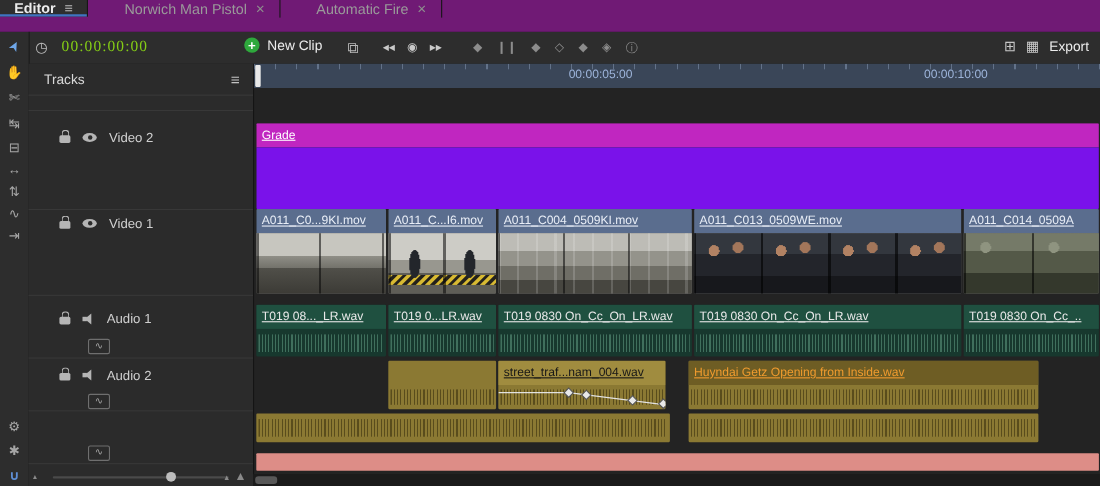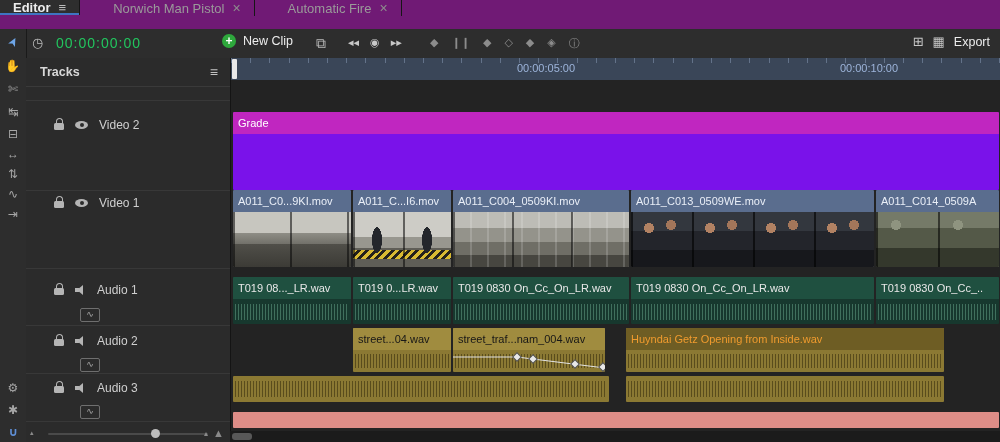--- a/index.html
+++ b/index.html
@@ -13,22 +13,22 @@
        border-right:1px solid #161616;cursor:default;}
   .tab.active{background:#2e2e2e;color:#ececec;font-weight:bold;
        box-shadow:inset 0 -2px 0 var(--accent,#3f74c2);}
   .tab .close{color:#8d8d8d;font-size:14px;font-weight:normal;}
   .tab .burger{color:#bdbdbd;font-size:13px;font-weight:normal;}
 
   
   .toolbar{position:absolute;left:26px;top:29px;width:974px;height:29px;background:#2d2d2d;
            border-bottom:1px solid #1a1a1a;}
   .tb-clock{position:absolute;left:6px;top:6px;font-size:13px;color:#b9b9b9;}
-  .tb-timecode{position:absolute;left:30px;top:6px;font-size:14px;color:#22c55e;
-               font-family:Liberation Sans, sans-serif;letter-spacing:1px;}
+  .tb-timecode{position:absolute;left:30px;top:6px;font-size:14px;color:#84cc16;
+               font-family:Liberation Serif, serif;letter-spacing:1px;}
   .tb-newclip{position:absolute;left:196px;top:5px;display:flex;align-items:center;gap:7px;
               font-size:12.5px;color:#ececec;}
   .plus-circle{width:14px;height:14px;border-radius:50%;background:var(--green,#2ea83c);
                color:#fff;font-size:12px;line-height:14px;text-align:center;font-weight:bold;}
   .tb-dup{position:absolute;left:290px;top:6px;font-size:14px;color:#b9b9b9;}
   .tb-play{position:absolute;left:322px;top:7px;display:flex;gap:11px;font-size:11px;color:#c9c9c9;}
   .tb-markers{position:absolute;left:404px;top:7px;display:flex;gap:13px;font-size:11px;color:#8c8c8c;}
   .tb-export{position:absolute;right:10px;top:5px;display:flex;align-items:center;gap:9px;
              font-size:12.5px;color:#ececec;}
   .tb-export .xicon{color:#c6c6c6;font-size:13px;}
@@ -37,21 +37,21 @@
   .toolcol{position:absolute;left:0;top:29px;width:26px;height:413px;background:#2d2d2d;
            border-right:1px solid #1a1a1a;}
   .tool{position:absolute;left:0;width:26px;text-align:center;font-size:12px;color:#a6a6a6;}
   .tool-pointer{color:#6ea6e8;}
   .tool-pointer span{display:inline-block;transform:rotate(-62deg);}
   .tool-magnet{color:#5f8fd6;font-weight:bold;}
 
   
   .tpanel{position:absolute;left:26px;top:58px;width:204px;height:384px;background:#2b2b2b;}
   .tp-head{height:28px;display:flex;align-items:center;padding:0 12px 0 14px;font-size:12.5px;
-           color:#d8d8d8;border-bottom:1px solid #3a3a3a;font-weight:bold;}
+           color:#d8d8d8;border-bottom:1px solid #3a3a3a;}
   .tp-head .burger{margin-left:auto;color:#c2c2c2;font-size:14px;}
   .tp-sep{position:absolute;left:0;width:204px;height:1px;background:#383838;}
   .tp-row{position:absolute;left:0;width:204px;height:22px;display:flex;align-items:center;
           gap:11px;padding-left:28px;box-sizing:border-box;font-size:12px;color:#cfcfcf;}
   .ic-lock{position:relative;width:10px;height:7px;background:#b5b5b5;border-radius:1.5px;margin-top:3px;}
   .ic-lock::before{content:"";position:absolute;top:-5px;left:1.5px;width:5px;height:5px;
           border:1.5px solid #b5b5b5;border-bottom:none;border-radius:4px 4px 0 0;}
   .ic-eye{position:relative;width:13px;height:8px;background:#b5b5b5;border-radius:50%;}
   .ic-eye::after{content:"";position:absolute;left:4.5px;top:2px;width:4px;height:4px;
           border-radius:50%;background:#2b2b2b;}
@@ -72,21 +72,21 @@
   .timeline{position:absolute;left:230px;top:58px;width:770px;height:384px;background:#232323;
             border-left:1px solid #141414;}
   .ruler{position:absolute;left:0;top:0;width:770px;height:22px;background:#3a4658;overflow:hidden;text-align:center;}
   .ruler::before{content:"";position:absolute;left:0;top:0;right:0;height:5px;
       background:repeating-linear-gradient(90deg,rgba(160,180,210,.4) 0 1px,transparent 1px 19.2px);}
   .rlabel{position:absolute;top:4px;transform:translateX(-50%);font-size:11px;color:#9db4da;}
   .playhead{position:absolute;left:1px;top:1px;width:5px;height:20px;background:#e8e8e8;border-radius:1px;}
 
   .clip{position:absolute;overflow:hidden;border-radius:1px;}
   .clip-h{height:22px;line-height:22px;font-size:11px;white-space:nowrap;overflow:hidden;
-          padding:0 5px;box-sizing:border-box;}
+          padding:0 5px;box-sizing:border-box;text-decoration:underline;}
   .clip-b{position:absolute;left:0;right:0;top:22px;bottom:0;}
 
   .grade .clip-h{background:var(--grade-header,#c026c0);color:#fff;}
   .grade .clip-b{background:var(--grade-body,#7a12ea);}
 
   .vclip{top:132px;height:77px;}
   .vclip .clip-h{background:var(--video-header,#5a6d8e);color:#e9eef7;}
   .thumb{position:absolute;left:0;right:0;top:22px;bottom:0;background-color:#777;}
   .th1{background-image:
       repeating-linear-gradient(90deg,rgba(8,8,8,.55) 0 2px,transparent 2px 57px),
@@ -227,25 +227,20 @@
       <span class="ic-spk"></span>
       <span class="tp-name">Audio 1</span>
     </div>
     <span class="tp-wf" style="top:250px">∿</span>
     <div class="tp-row" style="top:272px">
       <span class="ic-lock"></span>
       <span class="ic-spk"></span>
       <span class="tp-name">Audio 2</span>
     </div>
     <span class="tp-wf" style="top:300px">∿</span>
-    <div class="tp-row" style="top:319px">
-      <span class="ic-lock"></span>
-      <span class="ic-spk"></span>
-      <span class="tp-name">Audio 3</span>
-    </div>
     <span class="tp-wf" style="top:347px">∿</span>
 
     <div class="tp-zoom">
       <span class="tz-small">▴</span>
       <span class="tz-line"></span>
       <span class="tz-dot"></span>
       <span class="tz-mid">▴</span>
       <span class="tz-big">▲</span>
     </div>
   </div>
@@ -298,21 +293,20 @@
     <div class="clip a1clip" style="left:400px;width:243px">
       <div class="clip-h">T019 0830 On_Cc_On_LR.wav</div>
       <div class="wave"></div>
     </div>
     <div class="clip a1clip" style="left:645px;width:123px">
       <div class="clip-h">T019 0830 On_Cc_..</div>
       <div class="wave"></div>
     </div>
 
     <div class="clip a2clip" style="left:122px;width:98px">
-      <div class="clip-h">street...04.wav</div>
       <div class="wave"></div>
     </div>
     <div class="clip a2clip" style="left:222px;width:152px">
       <div class="clip-h">street_traf...nam_004.wav</div>
       <div class="wave"></div>
       <svg class="kf" width="156" height="22" viewBox="0 0 156 22">
         <polyline points="0,7 64,7 152,18" fill="none" stroke="#e2e2e2" stroke-width="1.2"></polyline>
         <rect x="-3" y="-3" width="6" height="6" transform="translate(64,7) rotate(45)" fill="#e8e8e8" stroke="#555"></rect>
         <rect x="-3" y="-3" width="6" height="6" transform="translate(80,9) rotate(45)" fill="#e8e8e8" stroke="#555"></rect>
         <rect x="-3" y="-3" width="6" height="6" transform="translate(122,14) rotate(45)" fill="#e8e8e8" stroke="#555"></rect>

